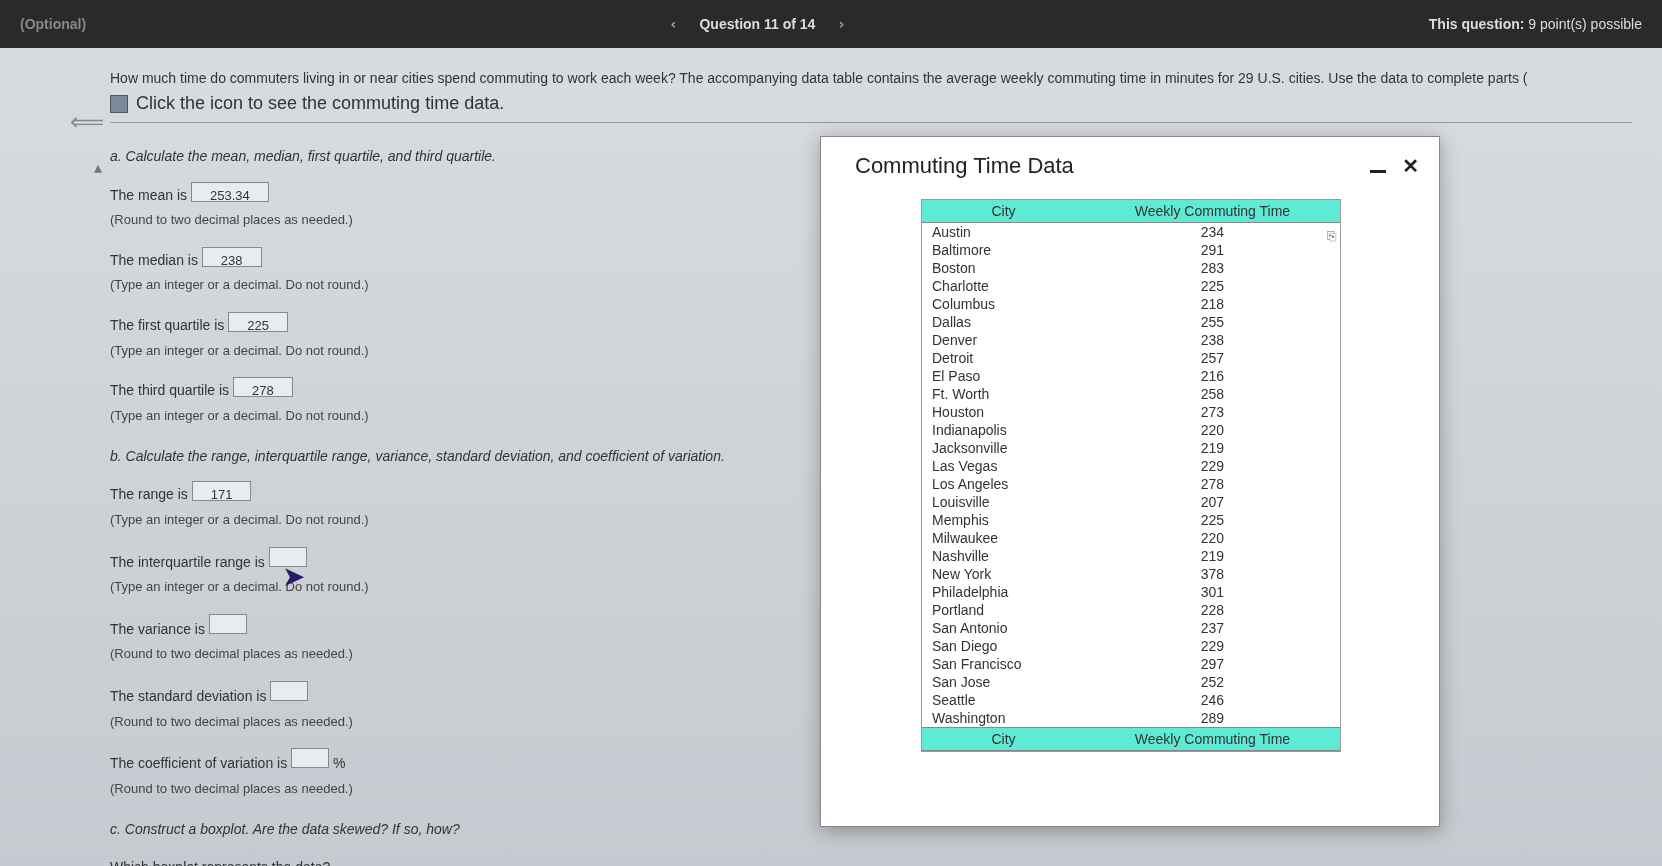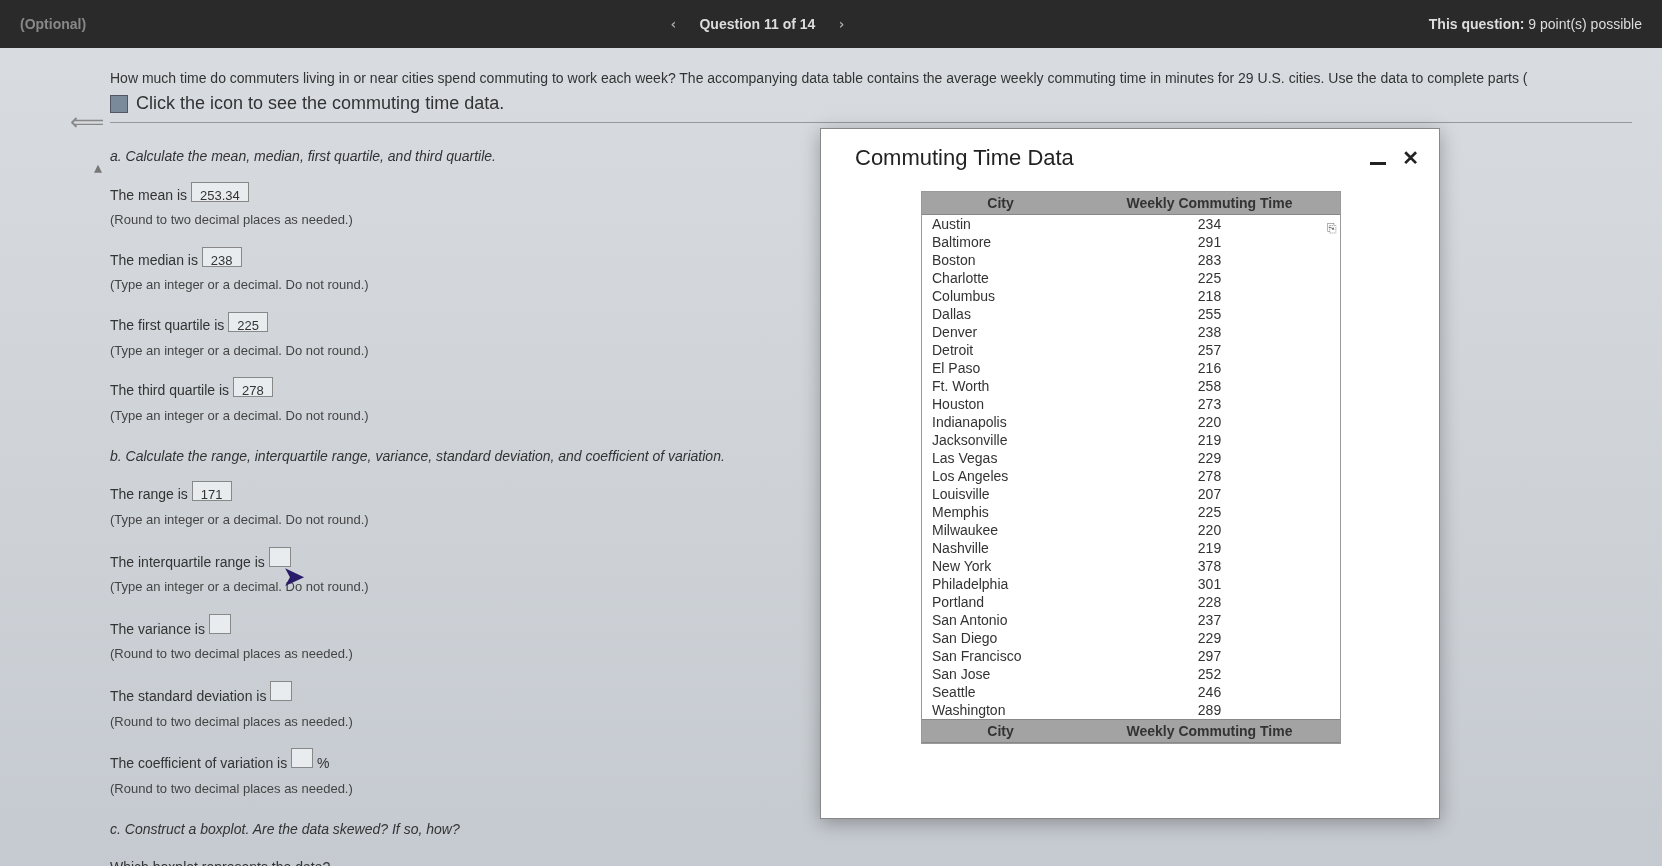--- a/index.html
+++ b/index.html
@@ -62,32 +62,32 @@
   color: #333;
   line-height: 1.9;
   padding-right: 650px;
 }
 .question-body .subtext { margin-bottom: 12px; font-style: italic; }
 .question-body .hint { font-size: 13px; color: #444; margin-bottom: 14px; display: block; }
 .answer-box {
   display: inline-block;
   border: 1px solid #888;
   background: #e8ecef;
-  padding: 1px 8px;
+  padding: 1px 18px;
   min-width: 40px;
   height: 20px;
   font-size: 13px;
   vertical-align: baseline;
 }
 .answer-box.empty { min-width: 22px; width: 22px; }
 
 
 .dialog {
   position: absolute;
-  top: 80px;
+  top: 88px;
   left: 820px;
   width: 620px;
   height: 691px;
   background: #fff;
   border: 1px solid #888;
   box-shadow: 0 4px 18px rgba(0,0,0,0.3);
 }
 .dialog-header {
   display: flex;
   align-items: center;
@@ -109,25 +109,25 @@
 
 .table-wrap {
   margin: 10px 34px 10px 100px;
   border: 1px solid #999;
   width: 420px;
   background: #fff;
   font-size: 14px;
 }
 .table-wrap table { width: 100%; border-collapse: collapse; }
 .table-wrap th {
-  font-weight: bold;
+  font-weight: normal;
   border-bottom: 1px solid #888;
   padding: 3px 8px;
   text-align: center;
-  background: #a3a3a3;
+  background: #5eead4;
 }
 .table-wrap tbody td { padding: 1px 10px; }
 .table-wrap tbody td:first-child { text-align: left; }
 .table-wrap tbody td:last-child { text-align: center; }
 .table-wrap tfoot th { border-top: 1px solid #888; }
 .copy-icon {
   position: absolute;
   top: 92px;
   left: 506px;
   font-size: 12px;

